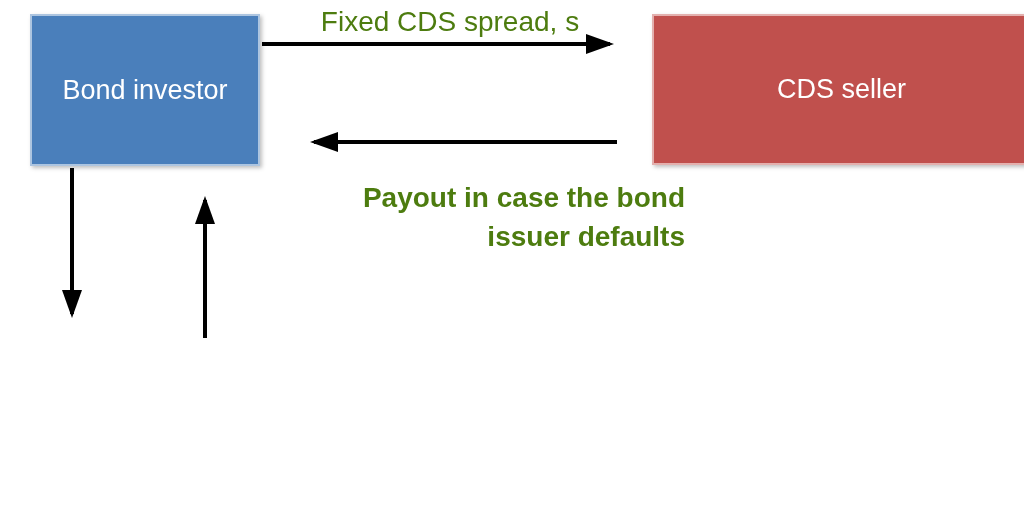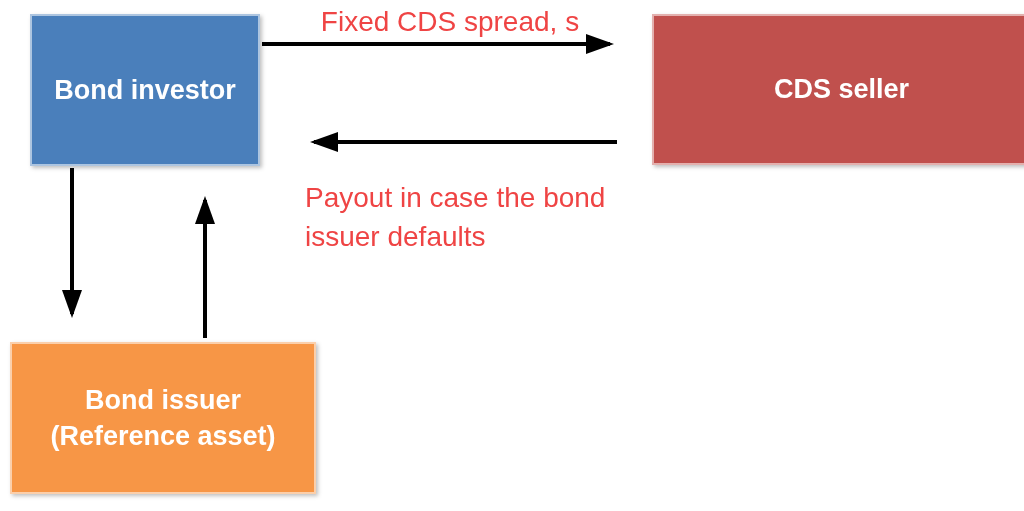--- a/index.html
+++ b/index.html
@@ -21,21 +21,20 @@
     flex-direction: column;
     align-items: center;
     justify-content: center;
     color: #ffffff;
     font-size: 27px;
     line-height: 1.35;
     text-align: center;
     border: 2px solid rgba(255,255,255,0.55);
     box-shadow: 2px 2px 4px rgba(0,0,0,0.25);
     box-sizing: border-box;
-    font-weight: bold;
   }
   .node-bond-investor {
     left: 30px; top: 14px;
     width: 230px; height: 152px;
   }
   .node-cds-seller {
     left: 652px; top: 14px;
     width: 379px; height: 151px;
   }
   .node-bond-issuer {
@@ -44,34 +43,35 @@
   }
   .arrow-layer {
     position: absolute;
     left: 0; top: 0;
     width: 1024px;
     height: 511px;
     pointer-events: none;
   }
   .flow-label {
     position: absolute;
-    color: #ef4444;
+    color: #4d7c0f;
     font-size: 28px;
     line-height: 1.4;
     white-space: pre-line;
   }
   .label-spread {
     left: 285px; top: 2px;
     width: 330px;
     text-align: center;
   }
   .label-payout {
     left: 305px; top: 178px;
     width: 380px;
-    text-align: left;
+    text-align: right;
+    font-weight: bold;
   }
 </style>
 </head>
 <body>
 
 <div class="canvas">
 
   <svg class="arrow-layer" width="1024" height="511" viewBox="0 0 1024 511">
     <defs>
       <marker id="arrowhead" markerWidth="8" markerHeight="6" refX="6" refY="2.5" orient="auto" markerUnits="strokeWidth">
@@ -85,23 +85,19 @@
   </svg>
 
   <div class="node node-bond-investor" style="background-color: rgb(74, 127, 187);">
     <span>Bond investor</span>
   </div>
 
   <div class="node node-cds-seller" style="background-color: rgb(192, 80, 77);">
     <span>CDS seller</span>
   </div>
 
-  <div class="node node-bond-issuer" style="background-color: rgb(247, 150, 70);">
-    <span>Bond issuer</span>
-    <span>(Reference asset)</span>
-  </div>
 
   <div class="flow-label label-spread">Fixed CDS spread, s</div>
 
   <div class="flow-label label-payout">Payout in case the bond
 issuer defaults</div>
 
 </div>
 
 </body></html>

